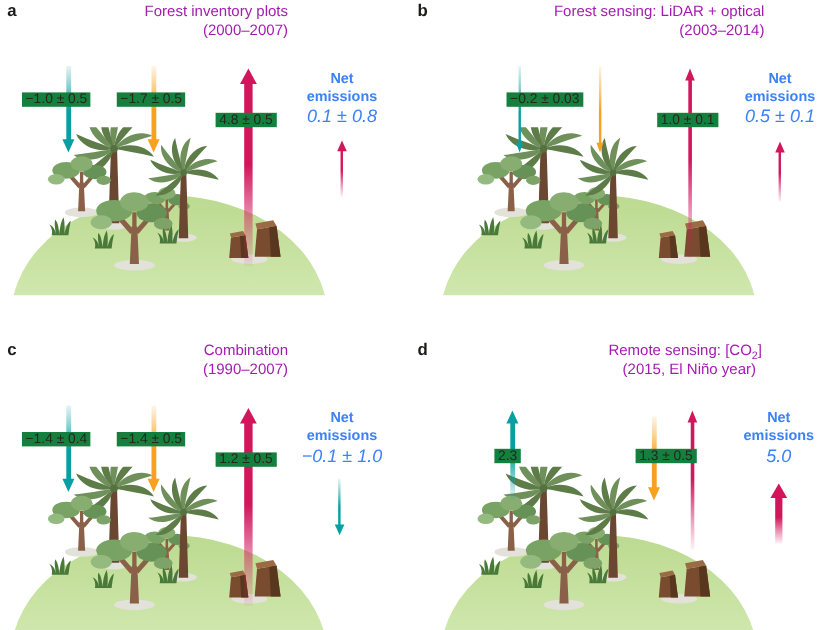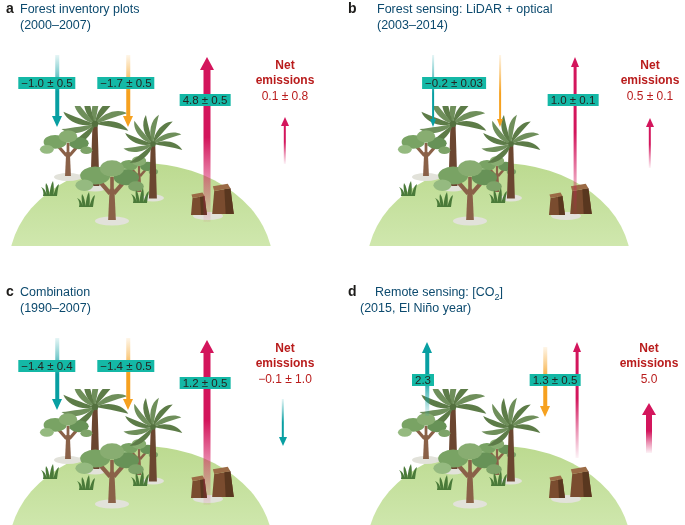--- a/index.html
+++ b/index.html
@@ -1,28 +1,28 @@
 <!DOCTYPE html>
 <html><head>
 <meta charset="utf-8">
 <style>
   html,body{margin:0;padding:0;background:#ffffff;}
   body{font-family:"Liberation Sans","DejaVu Sans",sans-serif;}
   #fig{position:relative;width:685px;height:525px;background:#ffffff;overflow:hidden;}
 
   .plabel{position:absolute;font-weight:bold;font-size:14px;color:#1c1b19;}
-  .ptitle{position:absolute;text-align:left;font-size:12.5px;line-height:16px;color:#0c4a6e;}
+  .ptitle{position:absolute;text-align:right;font-size:12.5px;line-height:16px;color:#a21caf;}
   .ptitle sub{font-size:9px;}
 
   .vlabel{position:absolute;transform:translateX(-50%);white-space:nowrap;
-          background:#14b8a6;padding:0 3px;font-size:11.5px;color:#262421;}
-
-  .net{position:absolute;transform:translateX(-50%);text-align:center;color:#b91c1c;}
+          background:#15803d;padding:0 3px;font-size:11.5px;color:#262421;}
+
+  .net{position:absolute;transform:translateX(-50%);text-align:center;color:#3b82f6;}
   .net .nh{font-weight:bold;font-size:12px;line-height:14.5px;}
-  .net .nv{font-size:12px;margin-top:2px;}
+  .net .nv{font-size:15px;margin-top:2px;font-style:italic;}
 
   
   .arrow{position:absolute;width:0;}
   .arrow .shaft{position:absolute;left:50%;transform:translateX(-50%);width:var(--sw);}
   .arrow .head{position:absolute;left:50%;transform:translateX(-50%);width:0;height:0;}
   .up .head{top:0;border-left:var(--hw) solid transparent;border-right:var(--hw) solid transparent;
             border-bottom:var(--hh) solid currentColor;}
   .down .head{bottom:0;border-left:var(--hw) solid transparent;border-right:var(--hw) solid transparent;
               border-top:var(--hh) solid currentColor;}
   .up .shaft{top:calc(var(--hh) - 2px);bottom:0;}
@@ -227,21 +227,21 @@
     </div>
     <div class="arrow down teal th-net" style="left:283px;top:399px;height:47px">
         <div class="shaft"></div>
         <div class="head"></div>
       </div>
   </section>
 
   <section>
     <div class="plabel" style="left:348px;top:283px">d</div>
     <div class="ptitle" style="left:375px;top:284px;width:260px"><span>Remote sensing: [CO</span><sub>2</sub><span>]</span></div>
-    <div class="ptitle" style="left:360px;top:300px;width:260px">(2015, El Niño year)</div>
+    <div class="ptitle" style="left:370px;top:300px;width:260px">(2015, El Niño year)</div>
 
     <svg class="scene" width="270" height="140" style="left:366px;top:389px">
         <use href="#forest-scene"></use>
       </svg>
 
     <div class="arrow up teal th-med" style="left:427px;top:342px;height:74px">
         <div class="head"></div>
         <div class="shaft"></div>
       </div>
     <div class="arrow down orange th-med" style="left:545px;top:347px;height:70px">

